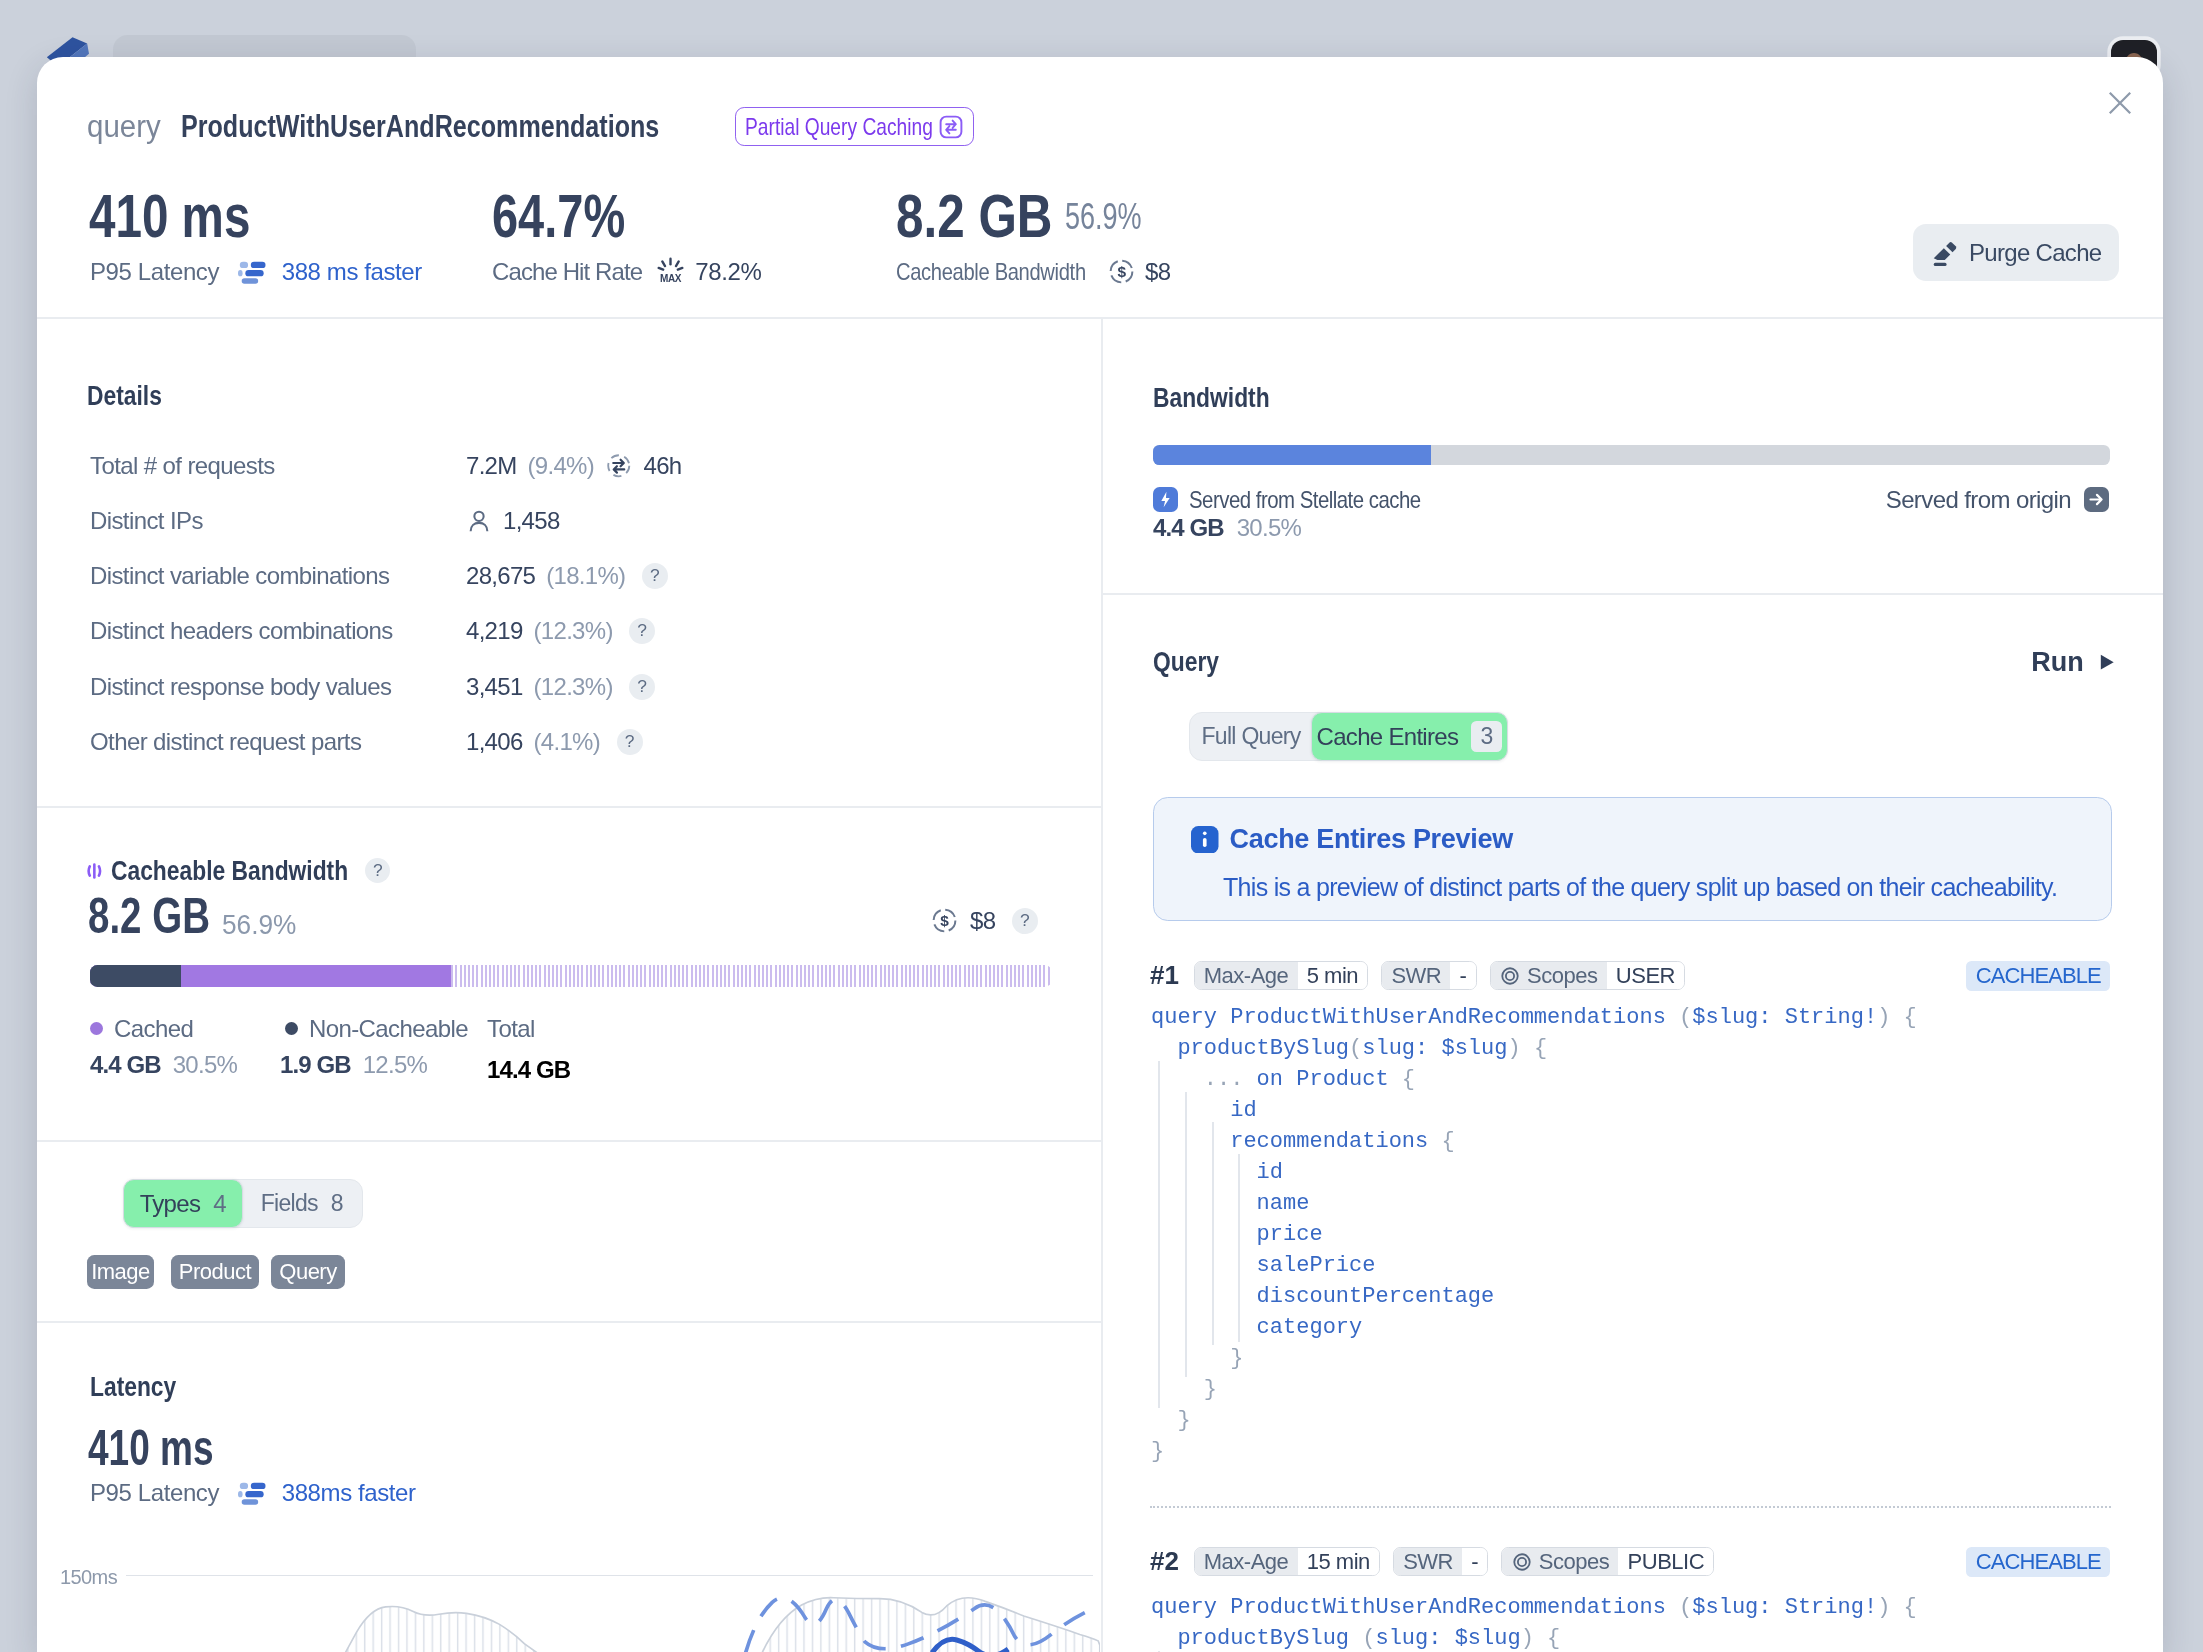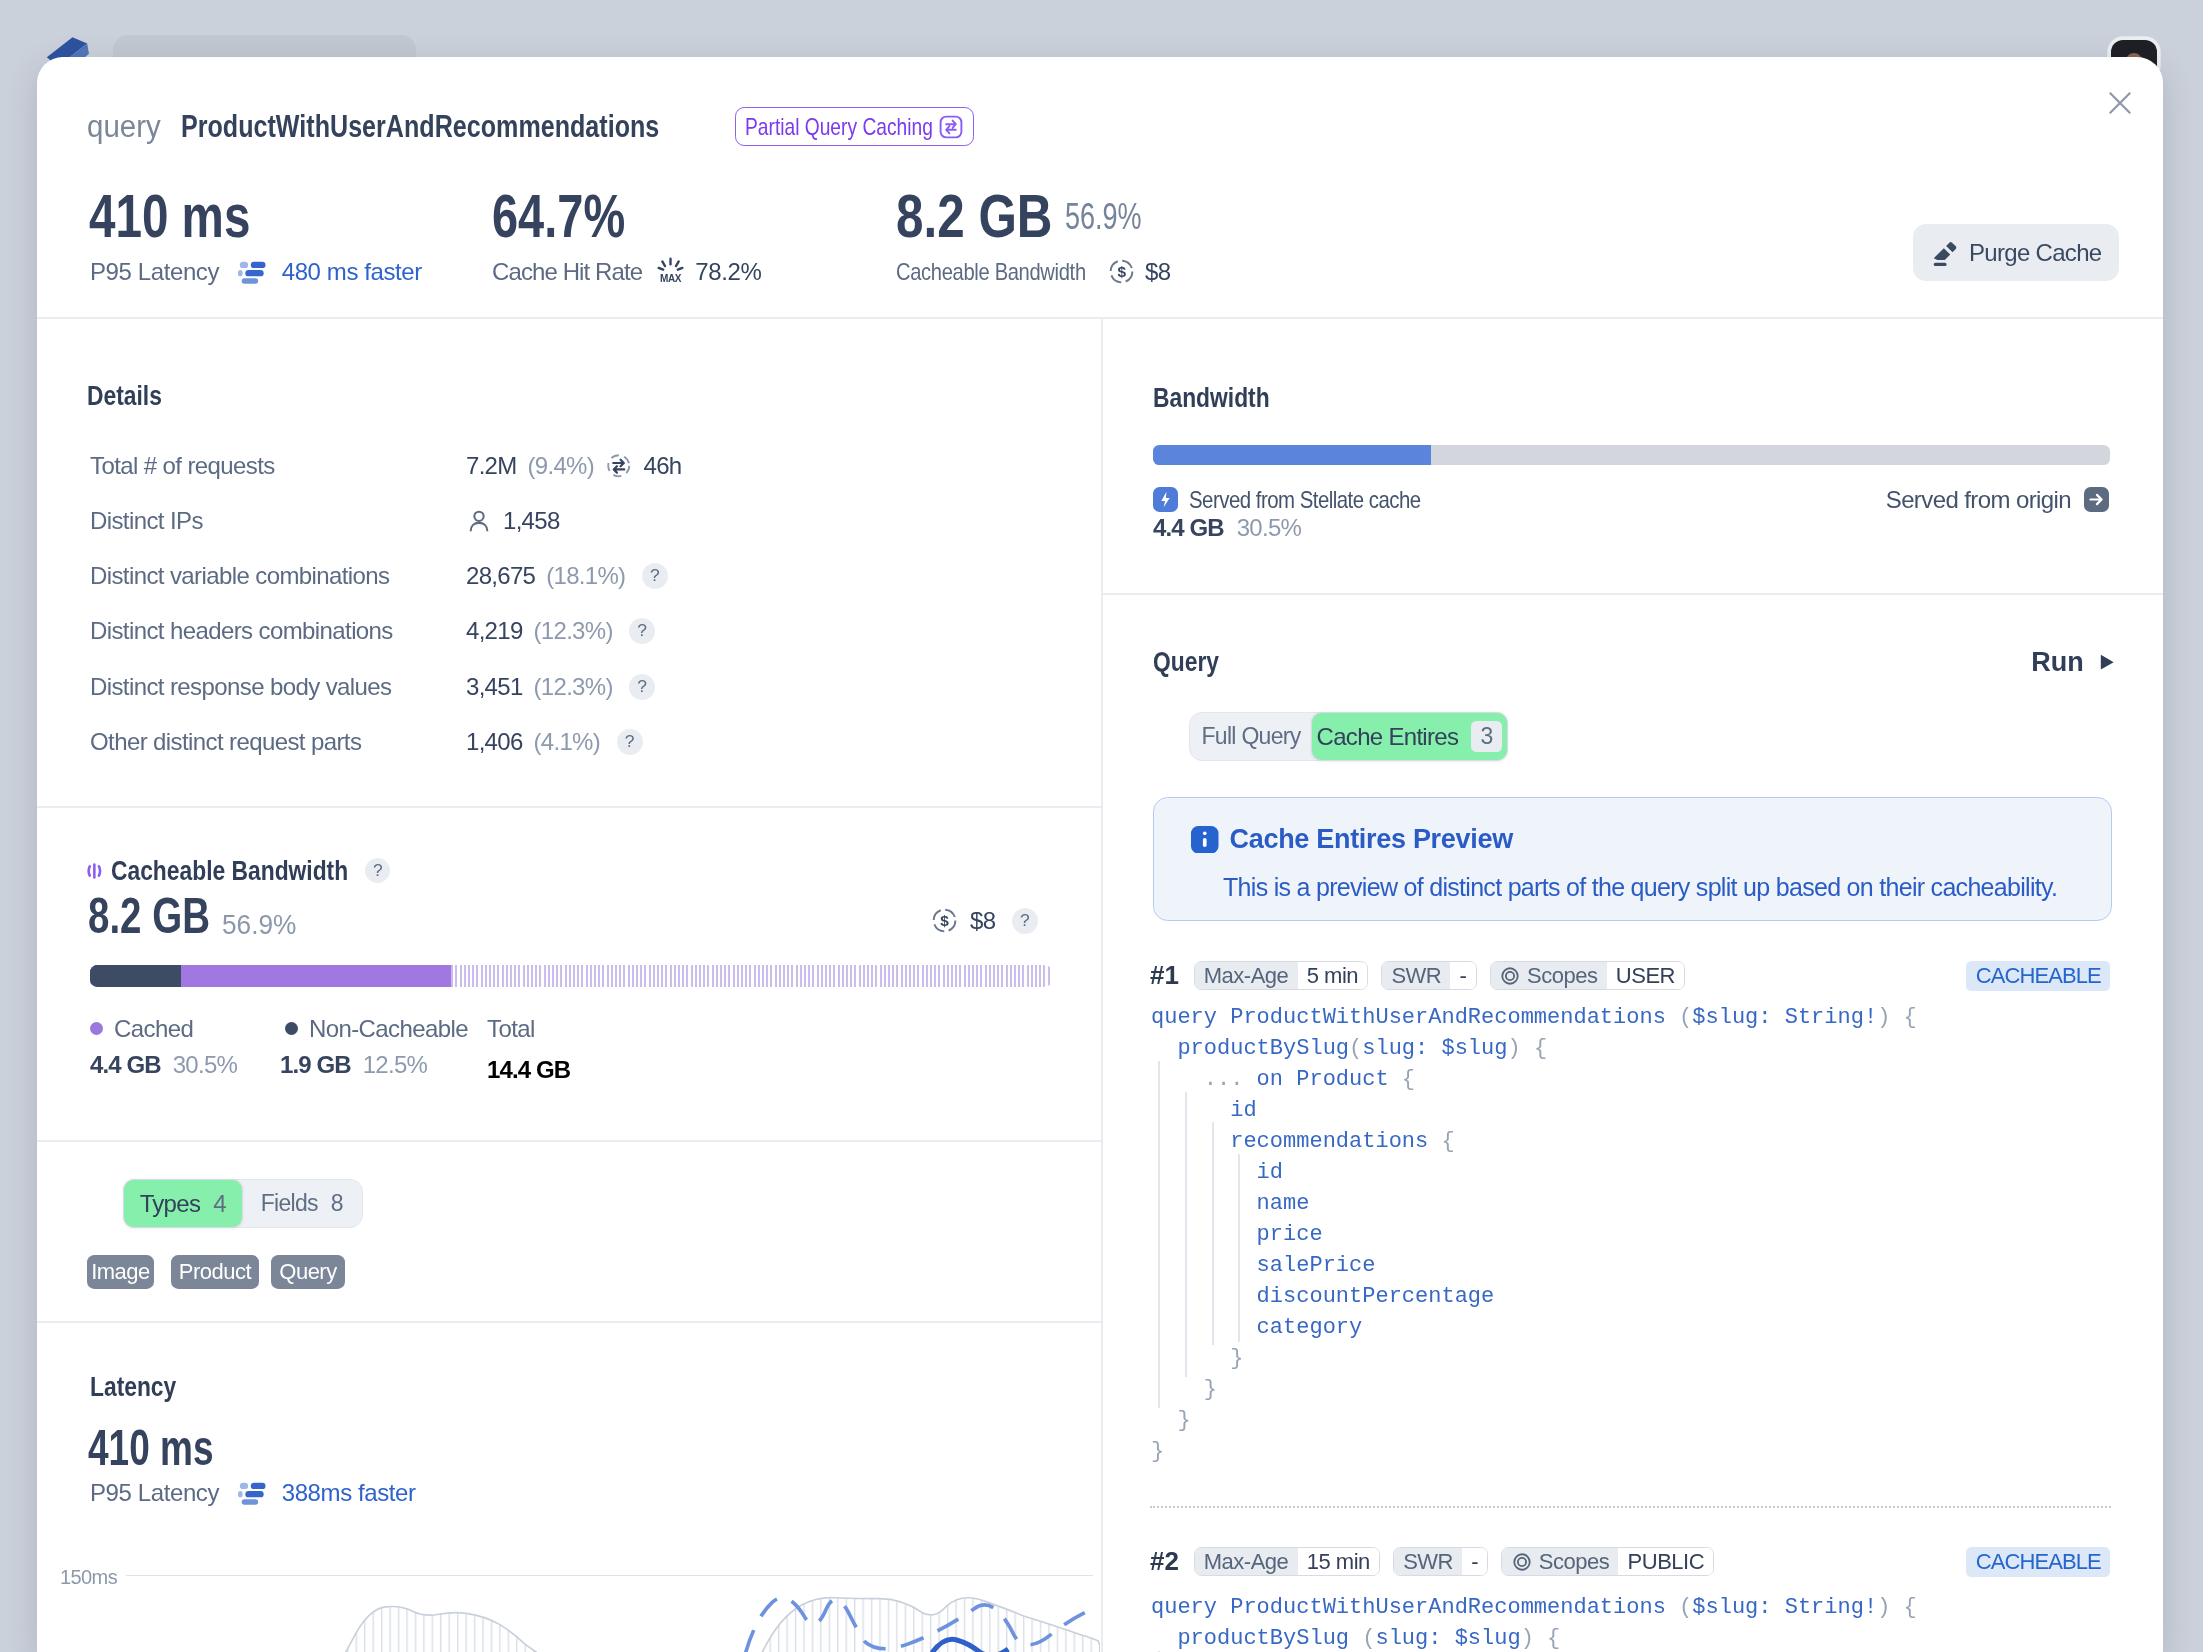--- a/index.html
+++ b/index.html
@@ -87,21 +87,21 @@
     <div class="abs" style="left:52px; top:129px;"><span class="statBig">410 ms</span></div>
     <div class="abs row statSub" style="left:53px; top:198px; height:33px;">
       <span>P95 Latency</span>
       <svg width="37" height="27.5" viewBox="0 0 40 30" style="margin-left:16.5px;">
         <rect x="16" y="4" width="16" height="7" rx="3.5" fill="#3666cc"></rect>
           <rect x="4" y="4" width="9" height="7" rx="3.5" fill="#9db8e8"></rect>
         <rect x="10" y="13" width="20" height="7" rx="3.5" fill="#3666cc"></rect>
           <rect x="2" y="13" width="5" height="7" rx="3.5" fill="#9db8e8"></rect>
         <rect x="6" y="22" width="18" height="6" rx="3" fill="#6f93d9"></rect>
       </svg>
-      <span style="color:#2e62cc; margin-left:9.2px;">480 ms faster</span>
+      <span style="color:#2e62cc; margin-left:9.2px;">388 ms faster</span>
     </div>
 
     <div class="abs" style="left:455px; top:129px;"><span class="statBig" style="transform:scaleX(.77);">64.7%</span></div>
     <div class="abs row statSub" style="left:455px; top:198px; height:33px;">
       <span style="letter-spacing:-0.9px;">Cache Hit Rate</span>
       <svg width="31" height="31" viewBox="0 0 34 34" style="margin-left:13px;font-size:26px">
         <g stroke="#36435e" stroke-width="2.6" stroke-linecap="round">
           <line x1="17" y1="3" x2="17" y2="9"></line>
             <line x1="8" y1="6" x2="11" y2="11"></line>
             <line x1="26" y1="6" x2="23" y2="11"></line>

